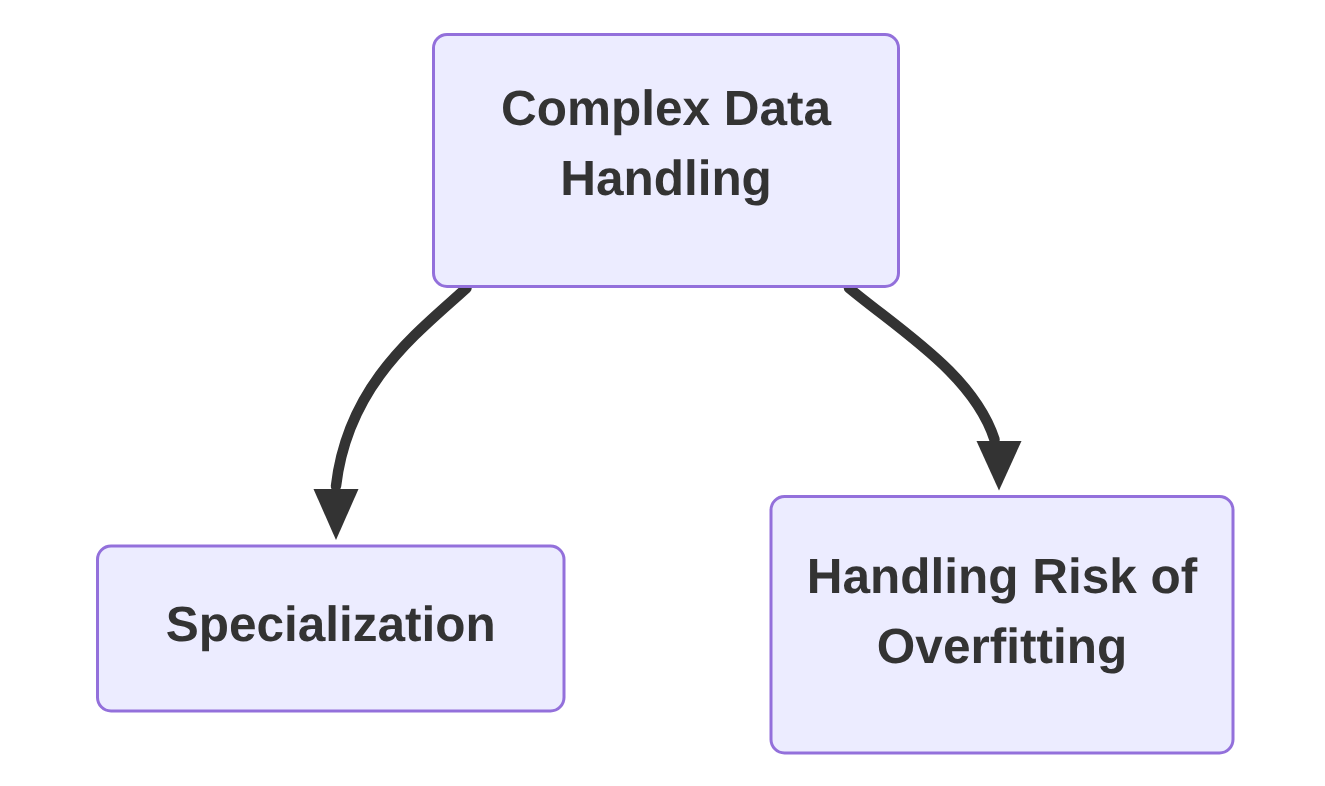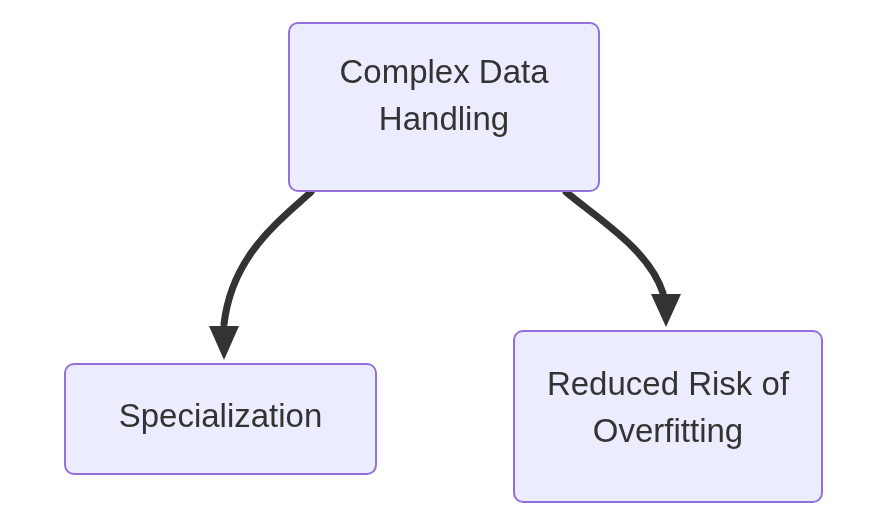--- a/index.html
+++ b/index.html
@@ -45,20 +45,21 @@
     background: var(--node-fill);
     border: 2.5px solid var(--node-border);
     border-radius: 10px;
     color: var(--node-text);
     font-size: 33px;
     line-height: 1.42;
   }
   .node .node-label {
     display: block;
     padding: 0 20px;
+    font-weight: bold;
   }
   .node-top      { left: 288px; top: 22px;  width: 312px; height: 170px; padding-bottom: 22px; }
   .node-left     { left: 64px;  top: 363px; width: 313px; height: 112px; padding-bottom: 6px; }
   .node-right    { left: 513px; top: 330px; width: 310px; height: 173px; padding-bottom: 18px; }
 </style>
 </head>
 <body>
 
 <div class="canvas">
 
@@ -73,16 +74,16 @@
 
   <div class="node node-top">
     <span class="node-label">Complex Data Handling</span>
   </div>
 
   <div class="node node-left">
     <span class="node-label">Specialization</span>
   </div>
 
   <div class="node node-right">
-    <span class="node-label">Reduced Risk of Overfitting</span>
+    <span class="node-label">Handling Risk of Overfitting</span>
   </div>
 
 </div>
 
 </body></html>

